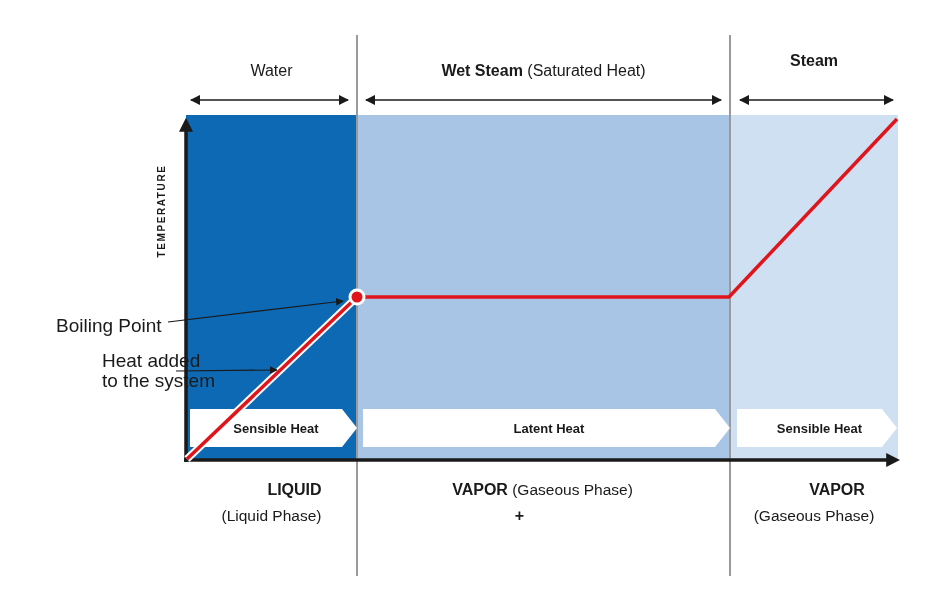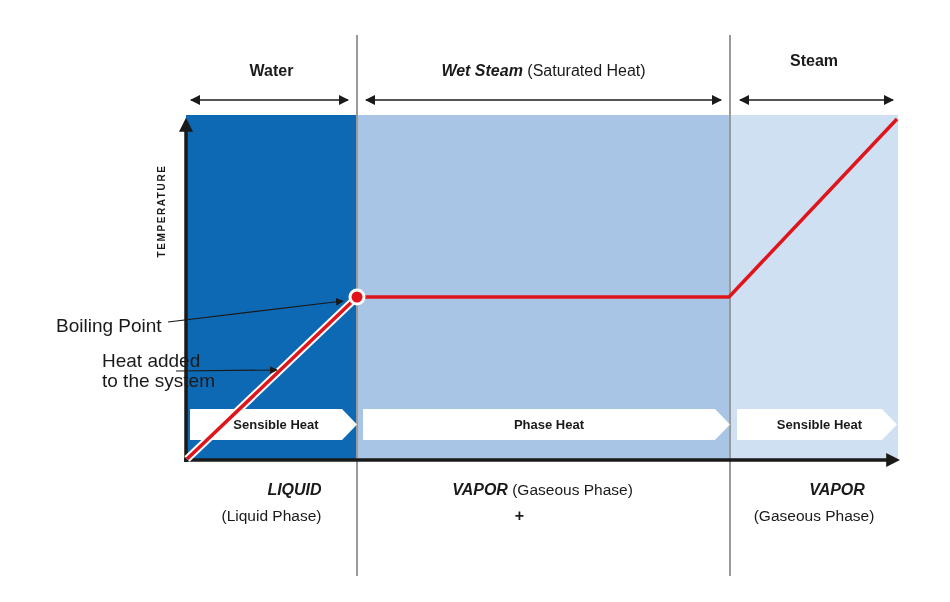--- a/index.html
+++ b/index.html
@@ -13,37 +13,37 @@
   .region-wet   { left:357px; width:373px; }
   .region-super { left:730px; width:168px; }
 
   .divider { position:absolute; top:35px; height:541px; width:2px; }
   .divider-1 { left:356px; }
   .divider-2 { left:729px; }
 
   .overlay { position:absolute; left:0; top:0; pointer-events:none; }
 
   .top-label { position:absolute; top:62px; font-size:16px; text-align:center; }
-  .lbl-water { left:186px; width:171px; font-weight:700; }
+  .lbl-water { left:186px; width:171px; font-weight:400; }
   .lbl-wet   { left:357px; width:373px; }
   .lbl-super { left:730px; width:168px; top:50px; line-height:21px; font-weight:700; }
-  .bold { font-weight:700;font-style:italic; }
+  .bold { font-weight:700; }
 
   .axis-label {
     position:absolute; left:161px; top:211px;
     transform:translate(-50%,-50%) rotate(-90deg);
     font-size:10px; font-weight:700; letter-spacing:1.6px; white-space:nowrap;
   }
 
   .note { position:absolute; font-size:19px; }
   .note-boiling { left:56px; top:315px; }
   .note-heat { left:64px; top:351px; line-height:20px;margin-left:38px; }
 
   .banner {
-    position:absolute; top:409px; height:31px; background:#ffffff;
+    position:absolute; top:409px; height:38px; background:#ffffff;
     clip-path:polygon(0 0, calc(100% - 15px) 0, 100% 50%, calc(100% - 15px) 100%, 0 100%);
     display:flex; align-items:center; justify-content:center;
     font-size:13px; font-weight:700; padding-right:12px; box-sizing:border-box;padding-left:17px;
   }
   .banner-1 { left:190px; width:167px; }
   .banner-2 { left:363px; width:367px; }
   .banner-3 { left:737px; width:160px; }
 
   .bottom-col { position:absolute; top:479px; text-align:center; font-size:15.5px; line-height:22px; }
   .col-1 { left:186px; width:171px; }
@@ -62,21 +62,21 @@
   <div class="region region-wet" style="background: rgb(169, 197, 230);"></div>
   <div class="region region-super" style="background: rgb(207, 224, 242);"></div>
 
   <div class="divider divider-1" style="background: rgb(154, 154, 154);"></div>
   <div class="divider divider-2" style="background: rgb(154, 154, 154);"></div>
 
   <div class="banner banner-1">
     <span>Sensible Heat</span>
   </div>
   <div class="banner banner-2">
-    <span>Phase Heat</span>
+    <span>Latent Heat</span>
   </div>
   <div class="banner banner-3">
     <span>Sensible Heat</span>
   </div>
 
   <svg class="overlay" width="950" height="602" viewBox="0 0 950 602">
     <defs>
       <marker id="mArrow" viewBox="0 0 10 10" refX="9" refY="5" markerWidth="6.5" markerHeight="6.5" orient="auto-start-reverse">
         <path d="M0,0 L10,5 L0,10 Z" fill="#1a1a1a"></path>
       </marker>

